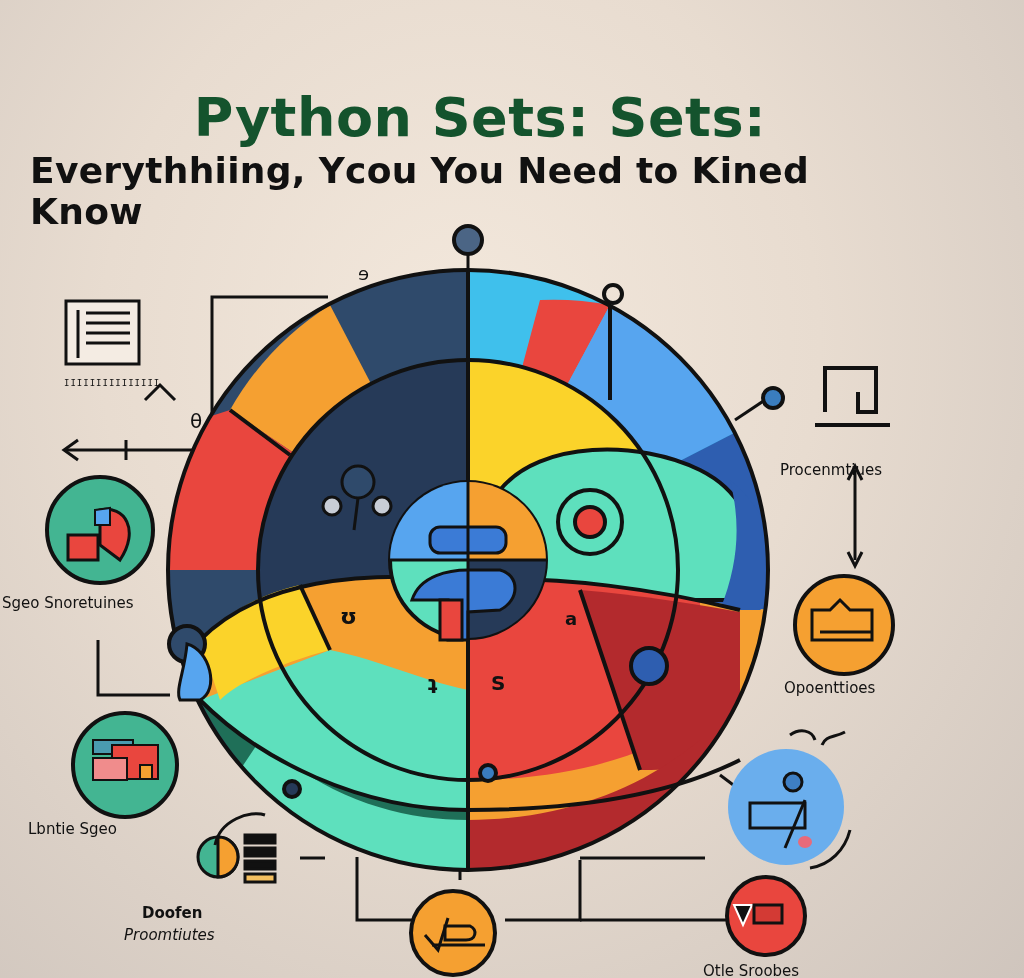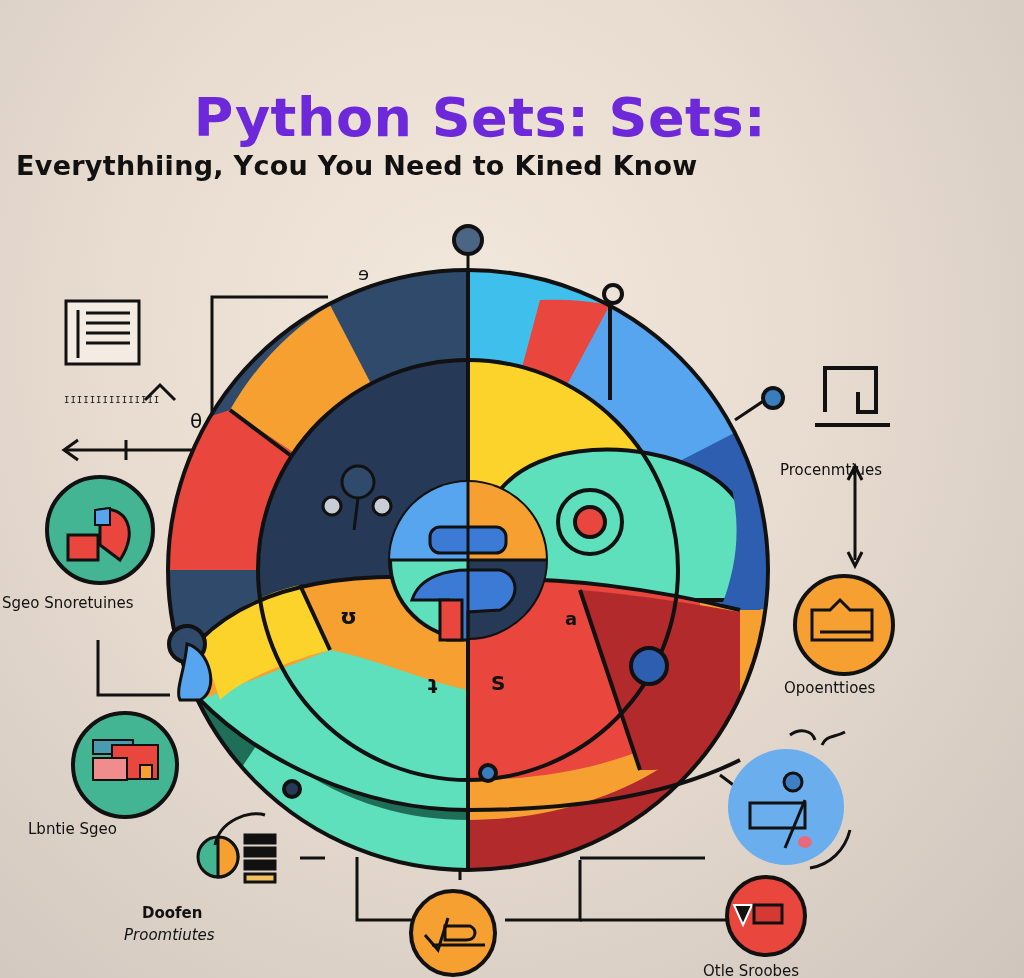--- a/index.html
+++ b/index.html
@@ -4,35 +4,35 @@
 <style>
   html,body{margin:0;padding:0;}
   body{
     width:1024px;height:978px;overflow:hidden;position:relative;
     background:radial-gradient(ellipse at 45% 35%, #f3e8dc 0%, #e8dcd0 45%, #cfc5bd 100%);
     font-family:"Liberation Sans", sans-serif;
   }
   .title{
     position:absolute;left:0;top:86px;width:960px;text-align:center;
     font-family:"DejaVu Sans", sans-serif;font-weight:bold;
-    font-size:54px;color:#6d28d9;letter-spacing:0.5px;
+    font-size:54px;color:#14532d;letter-spacing:0.5px;
   }
   .subtitle{
-    position:absolute;left:16px;top:150px;width:880px;text-align:left;
+    position:absolute;left:30px;top:150px;width:880px;text-align:left;
     font-family:"DejaVu Sans", sans-serif;font-weight:bold;
-    font-size:27px;color:#111;letter-spacing:0.3px;
+    font-size:36px;color:#111;letter-spacing:0.3px;
   }
   svg.diagram{position:absolute;left:0;top:0;}
   .lbl{
     position:absolute;font-family:"DejaVu Sans", sans-serif;
     font-size:15px;color:#111;white-space:nowrap;
   }
   .doc-caption{
     position:absolute;left:64px;top:378px;font-size:9px;letter-spacing:1px;
-    font-family:"DejaVu Sans Mono", monospace;color:#111;margin-top:17px;
+    font-family:"DejaVu Sans Mono", monospace;color:#111;
   }
 </style>
 </head>
 <body>
 
 <div class="title">Python Sets: Sets:</div>
 <div class="subtitle">Everythhiing, Ycou You Need to Kined Know</div>
 
 <svg class="diagram" width="1024" height="978" viewBox="0 0 1024 978">
   <defs>

